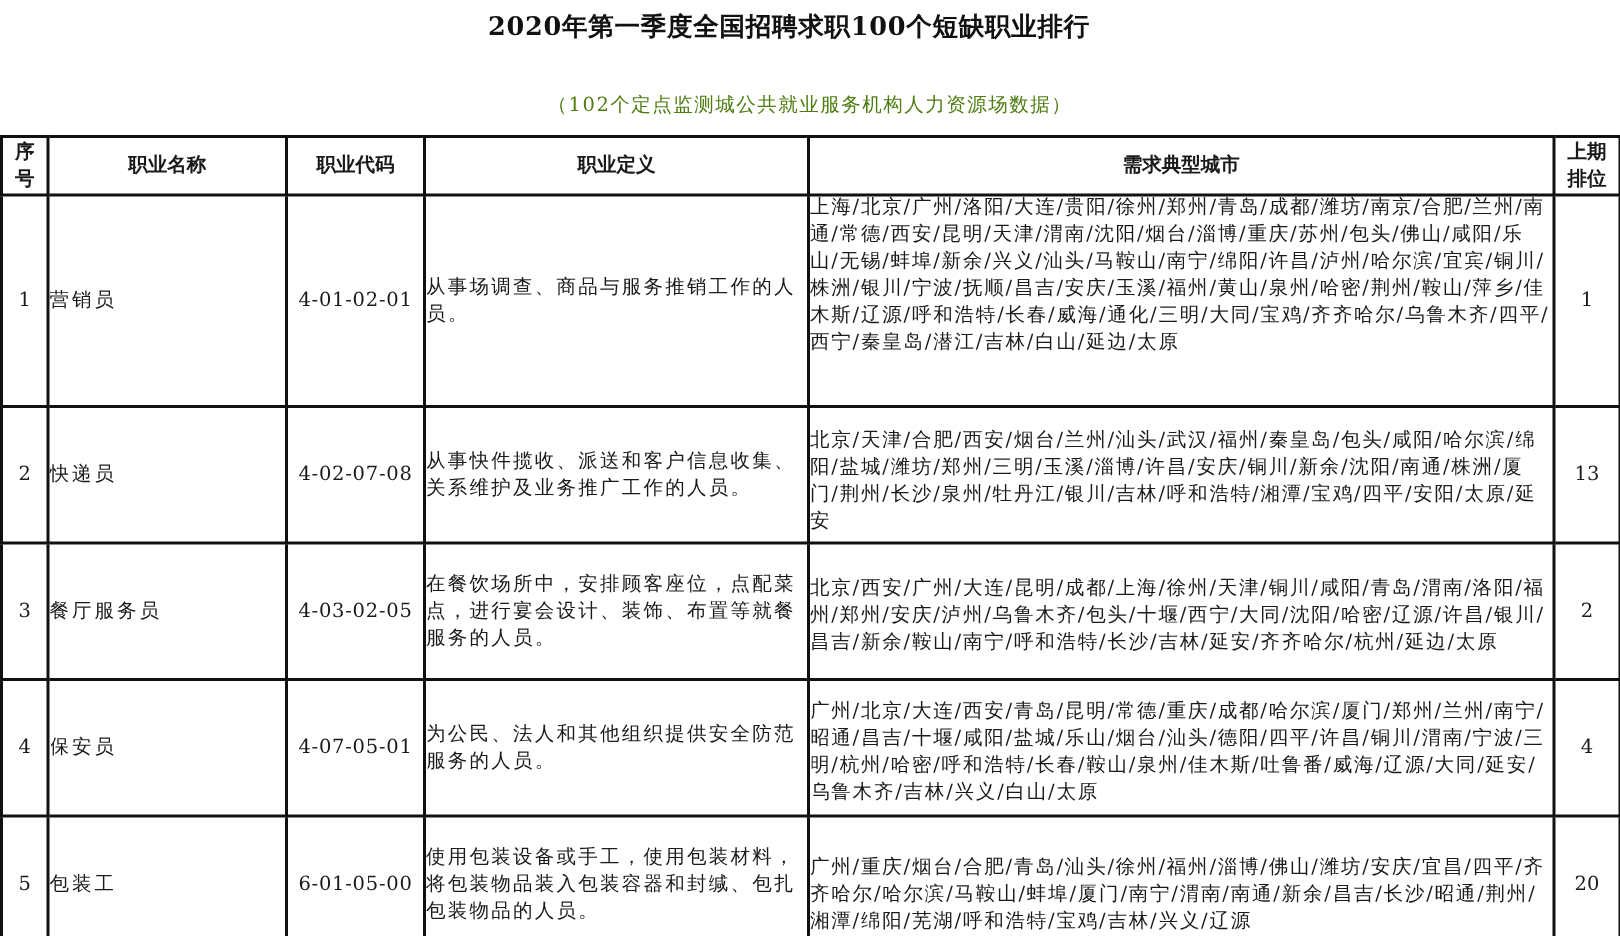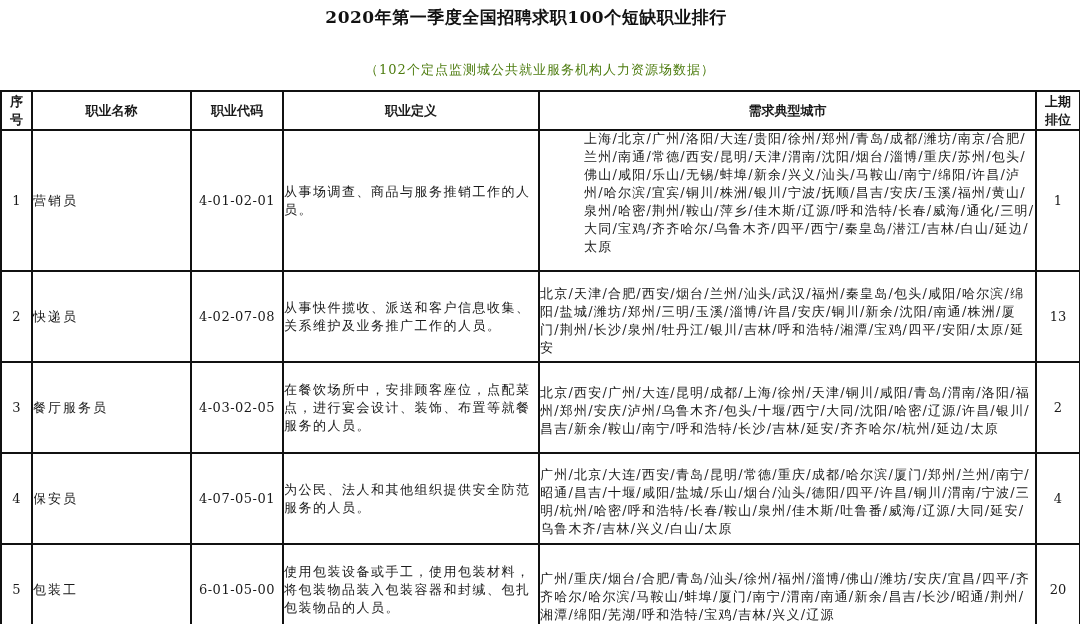--- a/index.html
+++ b/index.html
@@ -33,21 +33,21 @@
   td.c-code { text-align: center; letter-spacing: 0.5px; }
   td.c-def { padding: 0 4px; letter-spacing: 1.5px; }
   td.c-city { padding: 0 3px; letter-spacing: 1.2px; vertical-align: top; }
   td.c-city .wrap { overflow: hidden; }
   td.c-prev { text-align: center; }
   .r1 td { height: 120px; }
   .r2 td { height: 89px; margin-left: 17px; }
   .r3 td { height: 89px; }
   .r4 td { height: 89px; border-radius: 20px; }
   .r5 td { height: 89px; }
-  .r1 .c-city .wrap { height: 140px; margin-top: -1px; padding-left: 44px; }
+  .r1 .c-city .wrap { height: 140px; margin-top: -1px; }
   .r2 .c-city .wrap { padding-top: 8px; }
   .r3 .c-city .wrap { padding-top: 7px; }
   .r4 .c-city .wrap { padding-top: 7px; }
   .r5 .c-city .wrap { padding-top: 14px; }
 </style>
 </head>
 <body>
 
 <div class="title">2020年第一季度全国招聘求职100个短缺职业排行</div>
 <div class="subtitle">（102个定点监测城公共就业服务机构人力资源场数据）</div>

